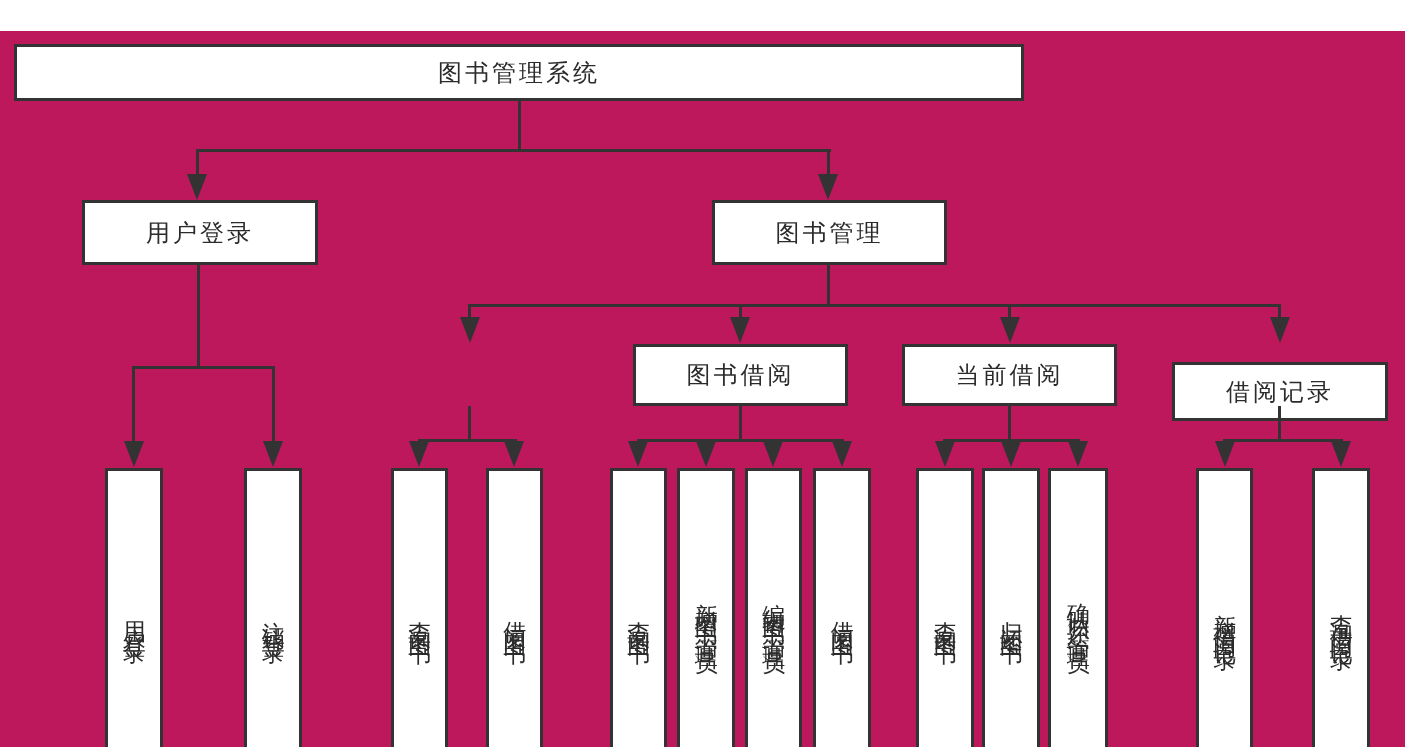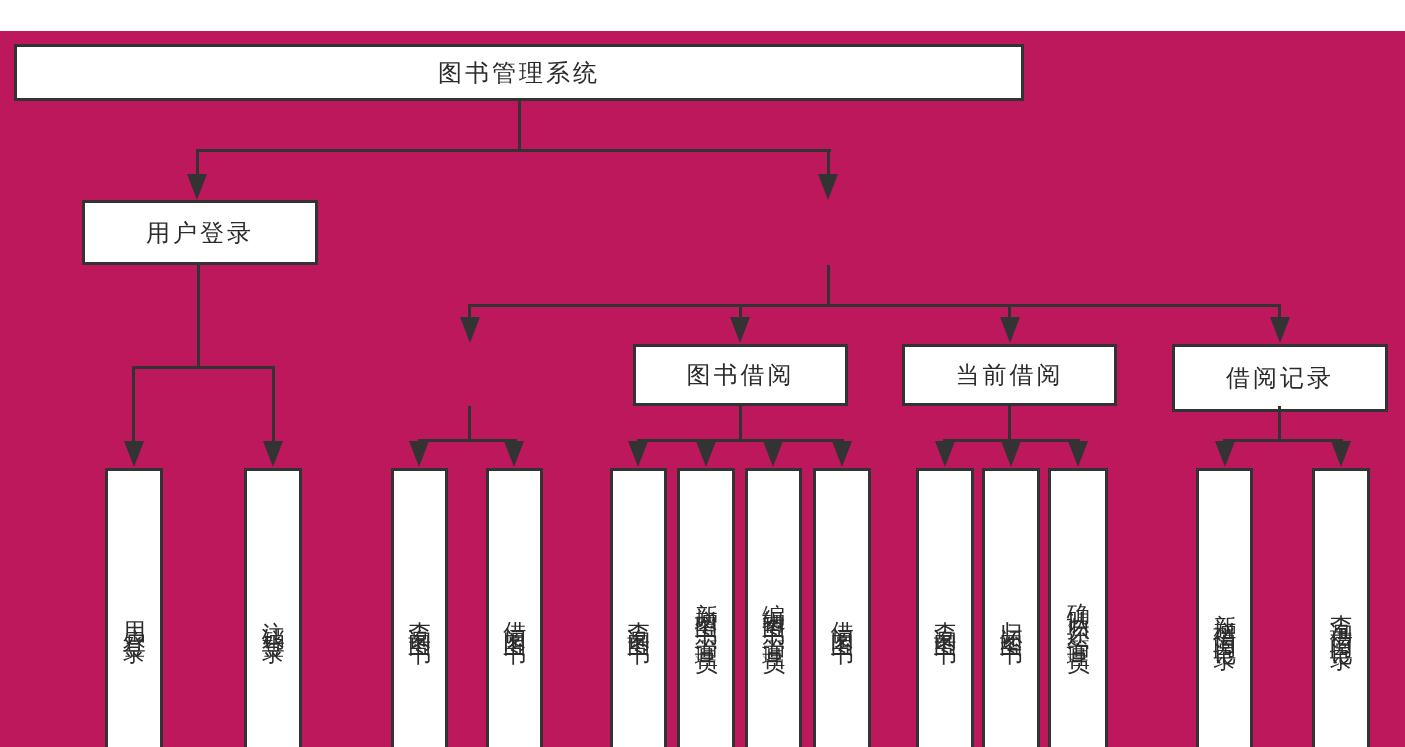--- a/index.html
+++ b/index.html
@@ -66,20 +66,23 @@
     <div class="ln" style="left:196px; top:118px; width:635px; height:3px;"></div>
     <div class="ln" style="left:196px; top:118px; width:3px;  height:32px;"></div>
     <div class="ln" style="left:827px; top:118px; width:3px;  height:32px;"></div>
     <div class="arrow" style="left:187px; top:143px;"></div>
     <div class="arrow" style="left:818px; top:143px;"></div>
   </div>
 
   <div class="box" style="left:82px; top:169px; width:236px; height:65px;">
     <span class="hlabel">用户登录</span>
   </div>
+  <div class="box" style="left:712px; top:169px; width:235px; height:65px;">
+    <span class="hlabel">图书管理</span>
+  </div>
 
   <div>
     <div class="ln" style="left:197px;  top:234px; width:3px;   height:104px;"></div>
     <div class="ln" style="left:132px;  top:335px; width:143px; height:3px;"></div>
     <div class="ln" style="left:132px;  top:335px; width:3px;   height:80px;"></div>
     <div class="ln" style="left:272px;  top:335px; width:3px;   height:80px;"></div>
     <div class="arrow" style="left:124px; top:410px;"></div>
     <div class="arrow" style="left:263px; top:410px;"></div>
   </div>
 
@@ -95,21 +98,21 @@
     <div class="arrow" style="left:1000px; top:286px;"></div>
     <div class="arrow" style="left:1270px; top:286px;"></div>
   </div>
 
   <div class="box" style="left:633px; top:313px; width:215px; height:62px;justify-content:center;">
     <span class="hlabel">图书借阅</span>
   </div>
   <div class="box" style="left:902px; top:313px; width:215px; height:62px;">
     <span class="hlabel">当前借阅</span>
   </div>
-  <div class="box" style="left:1172px; top:313px; width:216px; height:68px;">
+  <div class="box" style="left:1172px; top:331px; width:216px; height:59px;">
     <span class="hlabel">借阅记录</span>
   </div>
 
   <div>
     <div class="ln" style="left:468px; top:375px; width:3px;  height:36px;"></div>
     <div class="ln" style="left:418px; top:408px; width:99px; height:3px;"></div>
     <div class="arrow" style="left:409px; top:410px;"></div>
     <div class="arrow" style="left:504px; top:410px;"></div>
   </div>
 

